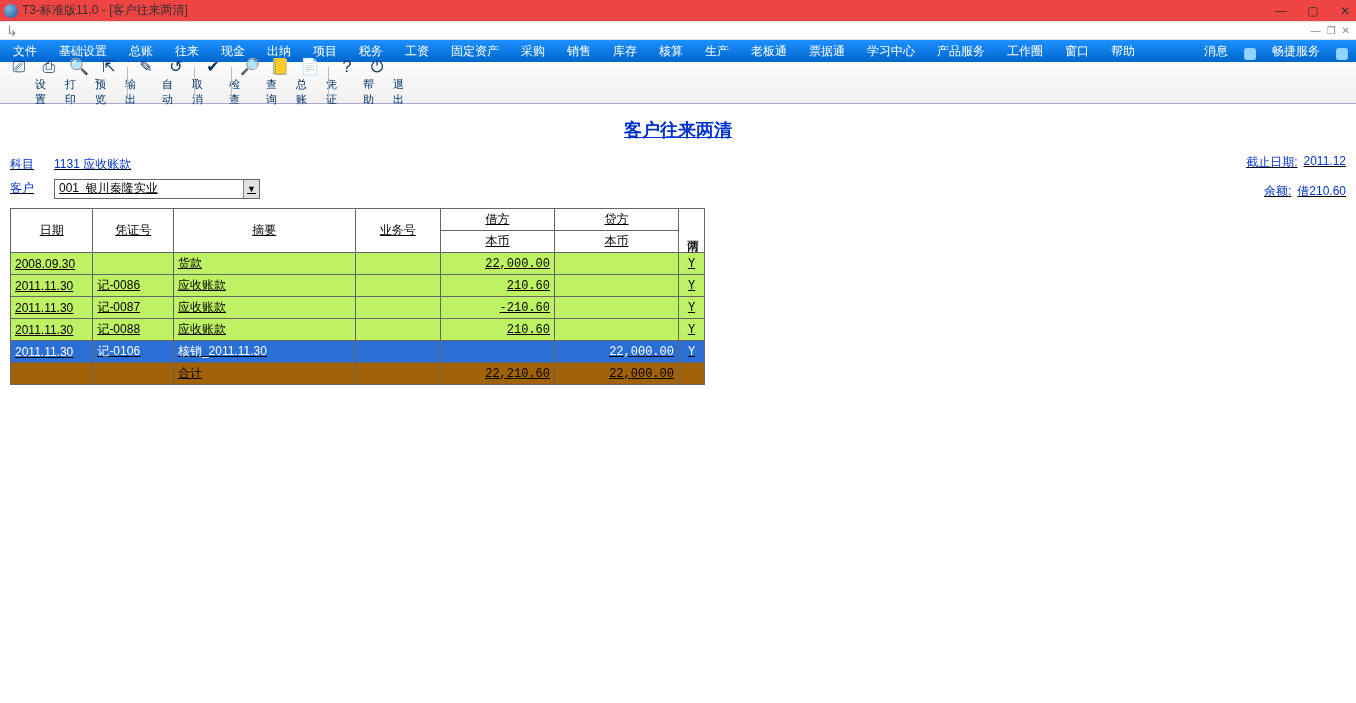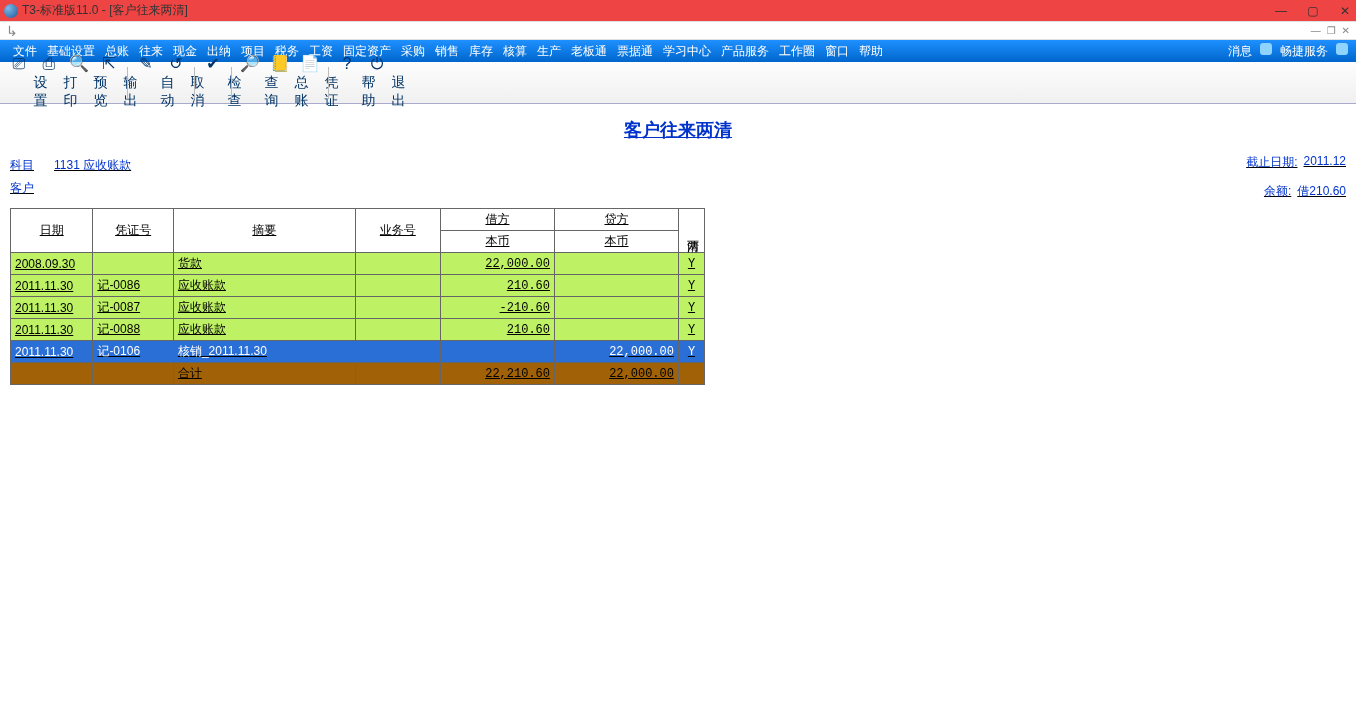--- a/index.html
+++ b/index.html
@@ -37,38 +37,38 @@
   .subbar-right { color:#888; font-size:10px; display:flex; gap:6px;}
   .menubar {
     height: 22px;
     background: linear-gradient(#1e90ff, #0066cc);
     display: flex;
     align-items: center;
     justify-content: space-between;
     padding: 0 8px;
     color: #fff;
   }
-  .menubar-left { display:flex; gap:0;text-align:right; }
+  .menubar-left { display:flex; gap:12px;text-align:right; }
   .menu-item { padding: 0 5px; cursor: default; white-space:nowrap; }
-  .menubar-right { display:flex; align-items:flex-start; gap:8px; }
+  .menubar-right { display:flex; align-items:flex-end; gap:16px; }
   .chat-icon { width:12px;height:12px;background:#8fd3ff;border-radius:3px;display:inline-block;}
   .toolbar {
     height: 42px;
     background: linear-gradient(#fdfdfd, #f0f0f0);
     border-bottom: 1px solid #aac;
     display: flex;
     align-items: center;
     padding: 0 4px;
   }
   .tool-btn {
     display:flex; flex-direction:column; align-items:center; justify-content:center;
     width: 30px; height:38px; cursor:default; color:#003366;
   }
   .tool-btn .ico { font-size:16px; line-height:16px;}
-  .tool-btn .lbl { font-size:14px; margin-top:2px;margin-left:43px;}
+  .tool-btn .lbl { font-size:11px; margin-top:2px;margin-left:43px;}
   .tool-sep { width:1px; height:32px; background:#bbb; margin:0 3px;}
   .content {
     padding: 8px 10px;
     text-decoration: underline;
   }
   .page-title {
     text-align: center;
     color: #0033cc;
     font-size: 18px;
     font-weight: bold;
@@ -242,20 +242,24 @@
   <div class="page-title">客户往来两清</div>
 
   <div class="filter-row">
     <div class="filter-left">
       <div class="filter-line">
         <span class="filter-label">科目</span>
         <span class="filter-value">1131 应收账款</span>
       </div>
       <div class="filter-line">
         <span class="filter-label">客户</span>
+        <div class="combo">
+          <input type="text" value="001  银川秦隆实业" style="">
+          <span class="arrow">▼</span>
+        </div>
       </div>
     </div>
     <div class="filter-right">
       <div class="line">
         <span>截止日期:</span>
         <span>2011.12</span>
       </div>
       <div class="line">
         <span>余额:</span>
         <span>借210.60</span>

